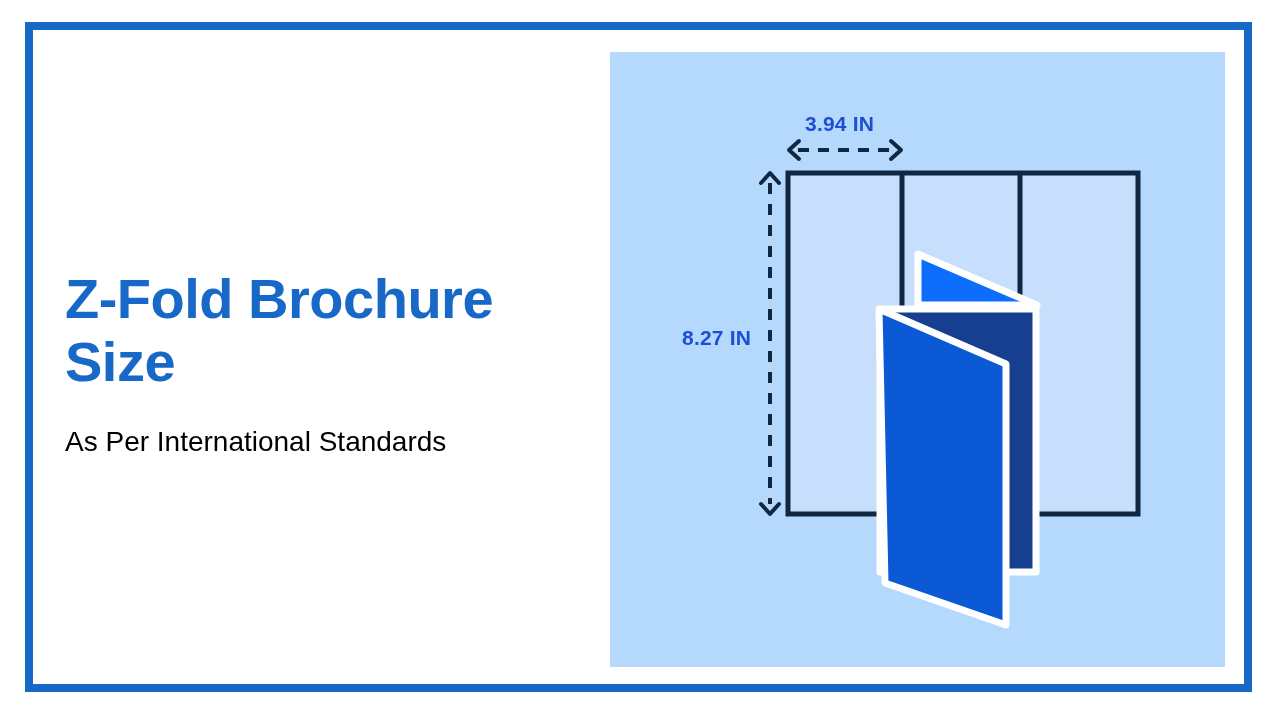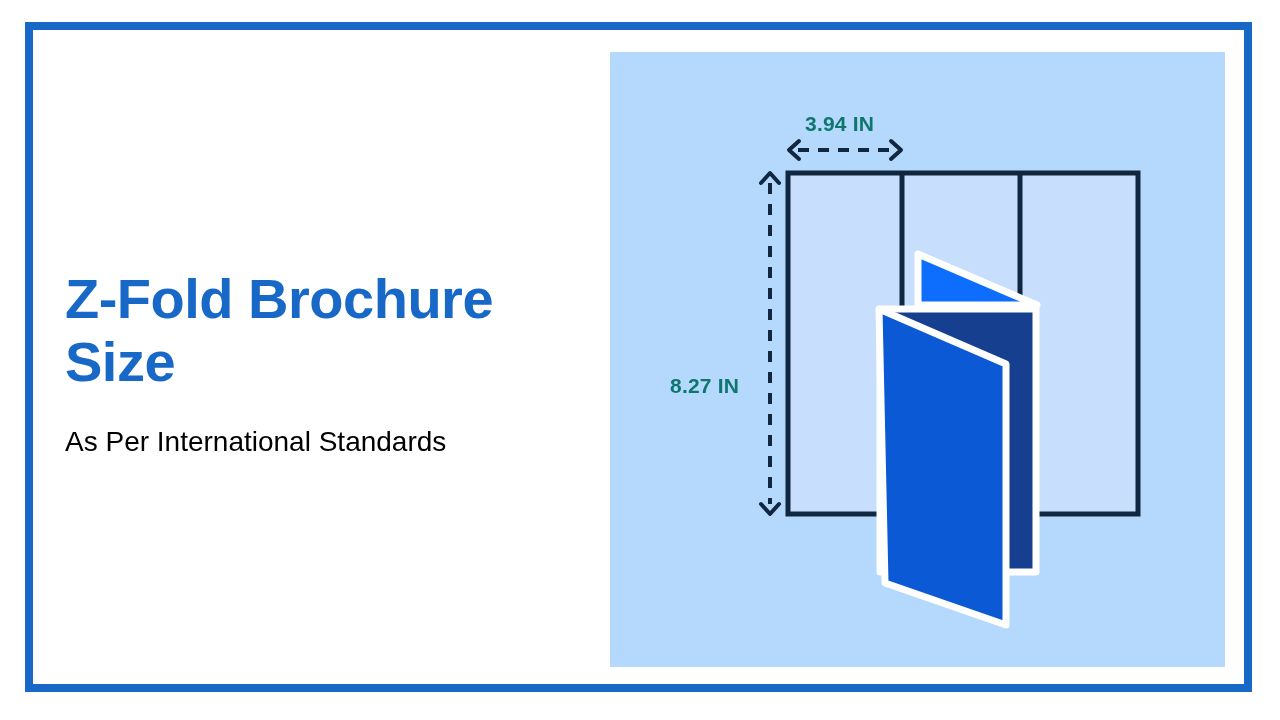--- a/index.html
+++ b/index.html
@@ -71,32 +71,31 @@
     position: absolute;
     left: 0;
     top: 0;
     display: block;
   }
 
   .dim-label {
     position: absolute;
     font-size: 21px;
     font-weight: bold;
-    color: #0f766e;
+    color: #1d4ed8;
     white-space: nowrap;
     letter-spacing: 0.2px;
   }
   #width-label {
     left: 195px;
     top: 60px;
   }
   #height-label {
-    left: 60px;
+    left: 72px;
     top: 274px;
-    margin-top: 48px;
   }
 </style>
 </head>
 <body>
 
 <div id="canvas">
 
   <div id="frame"></div>
 
   <div id="text-block">

